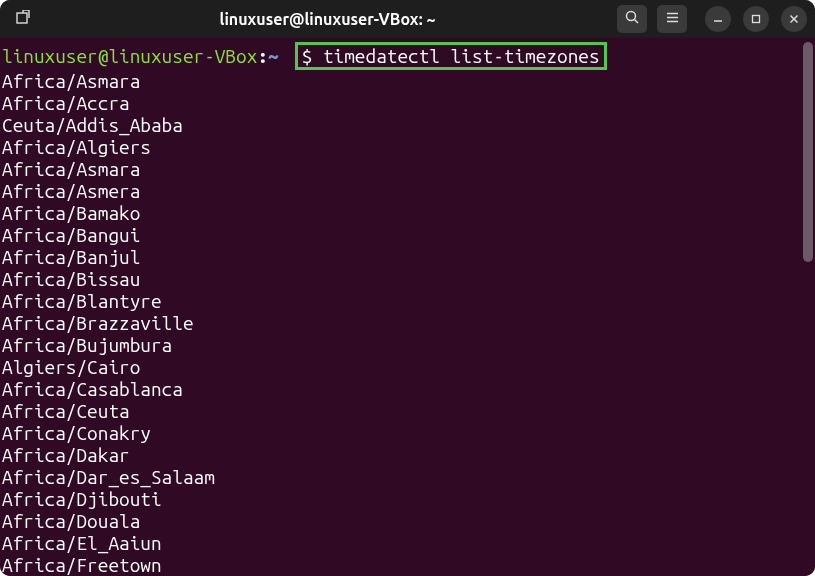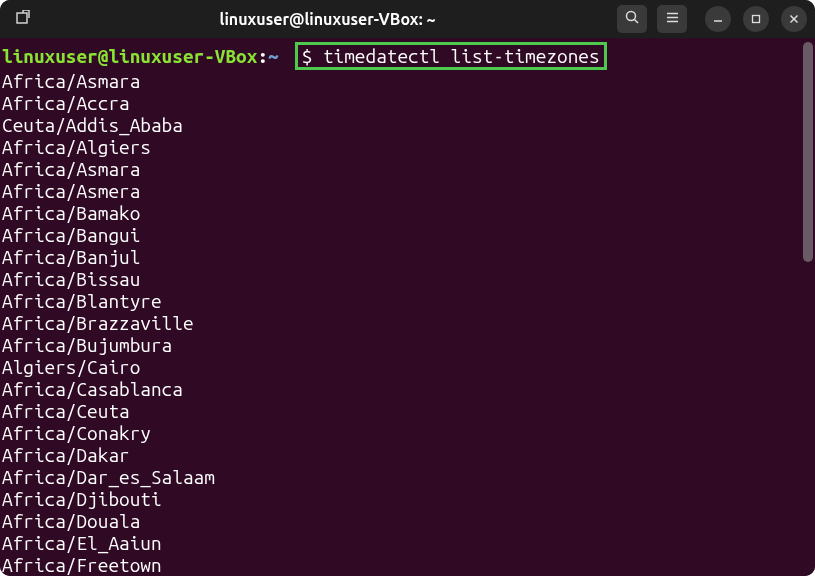--- a/index.html
+++ b/index.html
@@ -106,21 +106,21 @@
       font-size: 19px;
       line-height: 22px;
       color: #ffffff;
       font-family: 'Ubuntu Mono', 'DejaVu Sans Mono', monospace;
     }
     .prompt-line {
       white-space: nowrap;
     }
     .prompt-user {
       color: #8ae234;
-      font-weight: bold;
+      font-weight: normal;
       margin-top: 28px;
     }
     .prompt-colon {
       color: #ffffff;
       font-weight: bold;
     }
     .prompt-path {
       color: #729fcf;
       font-weight: bold;
     }

